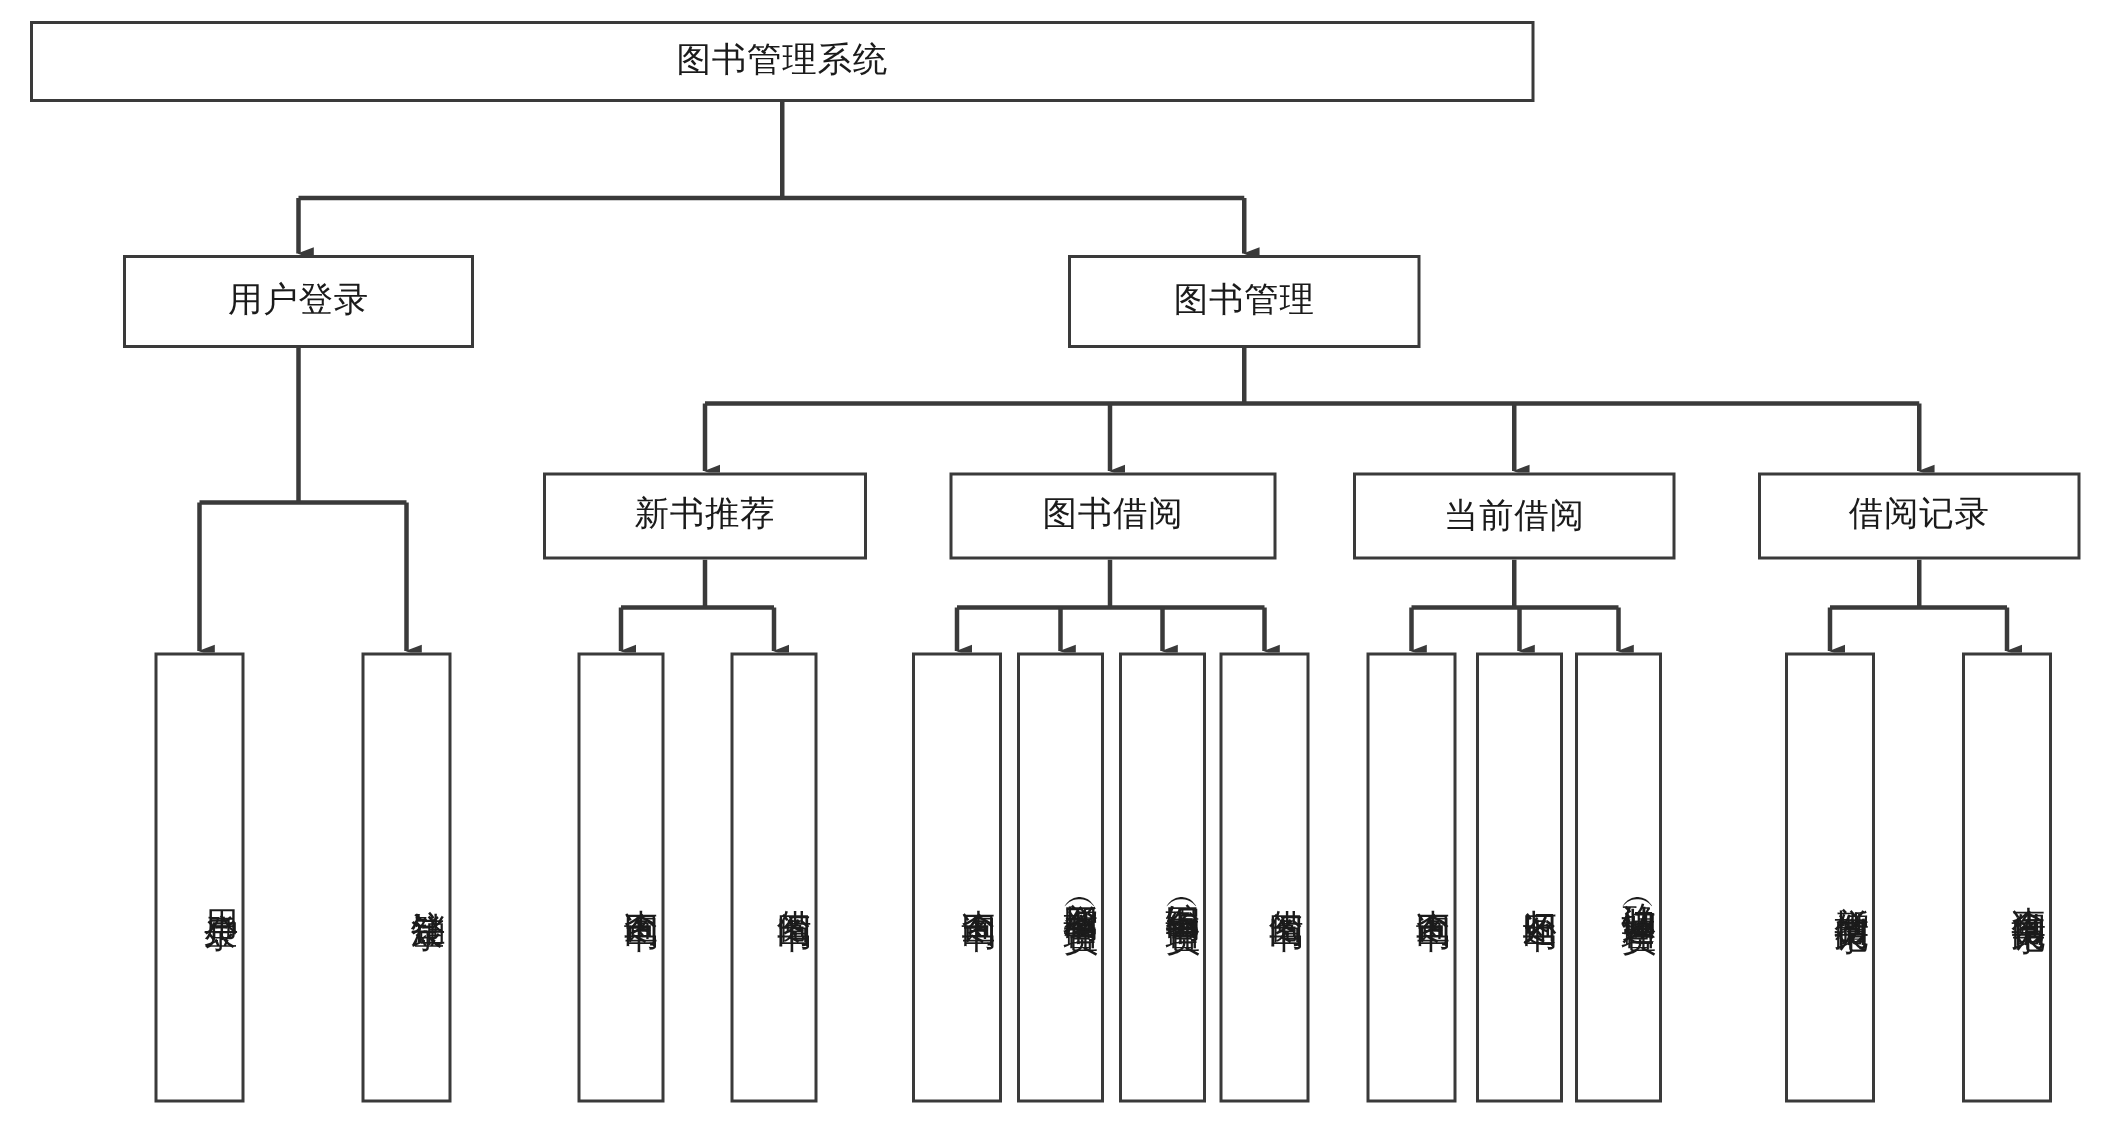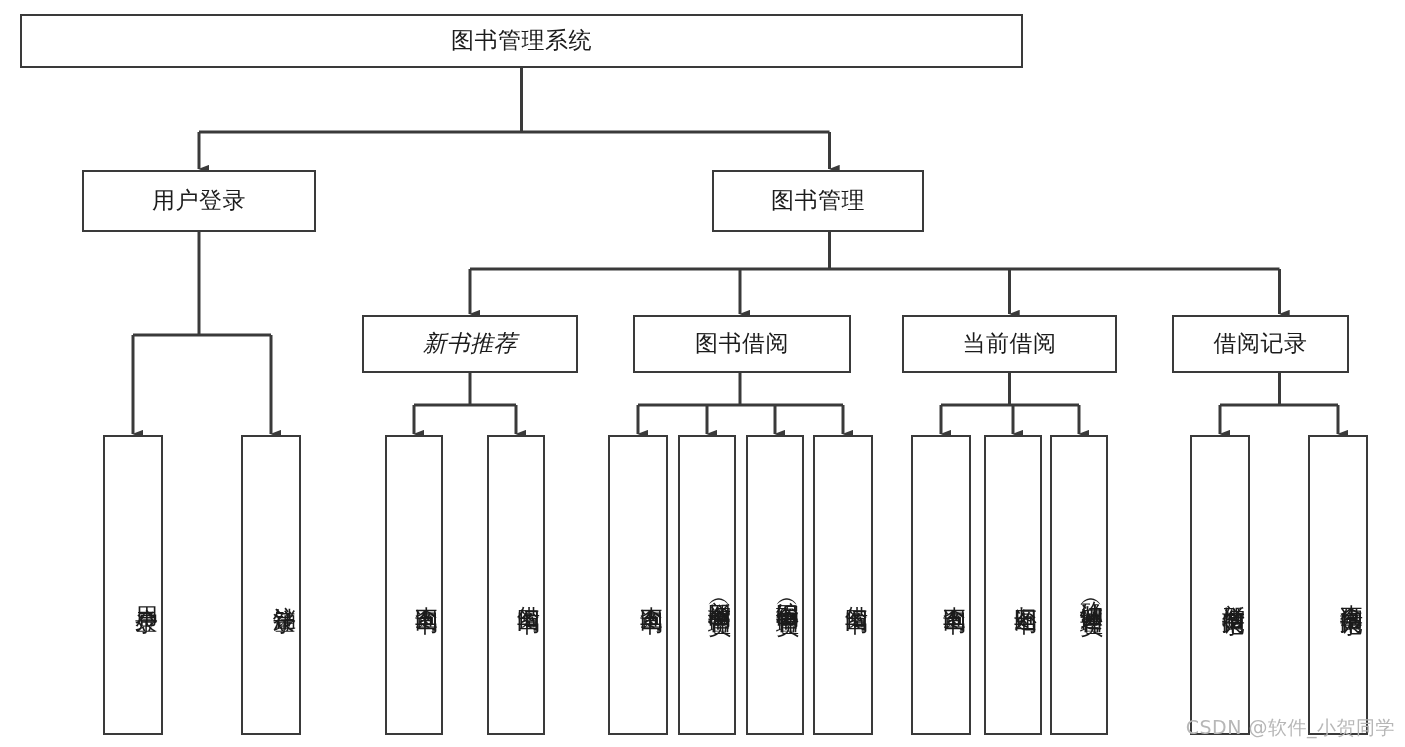--- a/index.html
+++ b/index.html
@@ -116,33 +116,33 @@
       </g>
   </svg>
 
   <div id="node-layer">
       <div class="node horizontal node-root" style="left: 20px; top: 14px; width: 1003px; height: 54px;">
         <span>图书管理系统</span>
       </div>
       <div class="node horizontal" style="left: 82px; top: 170px; width: 234px; height: 62px;">
         <span>用户登录</span>
       </div>
-      <div class="node horizontal" style="left: 712px; top: 170px; width: 212px; height: 62px; text-align: right;">
+      <div class="node horizontal" style="left: 712px; top: 170px; width: 235px; height: 62px; text-align: right;">
         <span>图书管理</span>
       </div>
-      <div class="node horizontal" style="left: 362px; top: 315px; width: 216px; height: 58px; font-style: italic;">
+      <div class="node horizontal" style="left: 362px; top: 315px; width: 216px; height: 58px;">
         <span>新书推荐</span>
       </div>
       <div class="node horizontal" style="left: 633px; top: 315px; width: 218px; height: 58px;">
         <span>图书借阅</span>
       </div>
       <div class="node horizontal" style="left: 902px; top: 315px; width: 215px; height: 58px; font-family: Liberation Serif, serif;">
         <span>当前借阅</span>
       </div>
-      <div class="node horizontal" style="left: 1172px; top: 315px; width: 177px; height: 58px; text-align: center;">
+      <div class="node horizontal" style="left: 1172px; top: 315px; width: 215px; height: 58px; text-align: center;">
         <span>借阅记录</span>
       </div>
       <div class="node vertical" style="left: 103px; top: 435px; width: 60px; height: 300px;">
         <span>用户登录</span>
       </div>
       <div class="node vertical" style="left: 241px; top: 435px; width: 60px; height: 300px;">
         <span>注销登录</span>
       </div>
       <div class="node vertical" style="left: 385px; top: 435px; width: 58px; height: 300px;">
         <span>查询图书</span>
@@ -172,15 +172,14 @@
         <span>确认归还（管理员）</span>
       </div>
       <div class="node vertical" style="left: 1190px; top: 435px; width: 60px; height: 300px;">
         <span>新增借阅记录</span>
       </div>
       <div class="node vertical" style="left: 1308px; top: 435px; width: 60px; height: 300px;">
         <span>查询借阅记录</span>
       </div>
     </div>
 
-  <div id="watermark">CSDN @软件_小贺同学</div>
 
 </div>
 
 </body></html>

